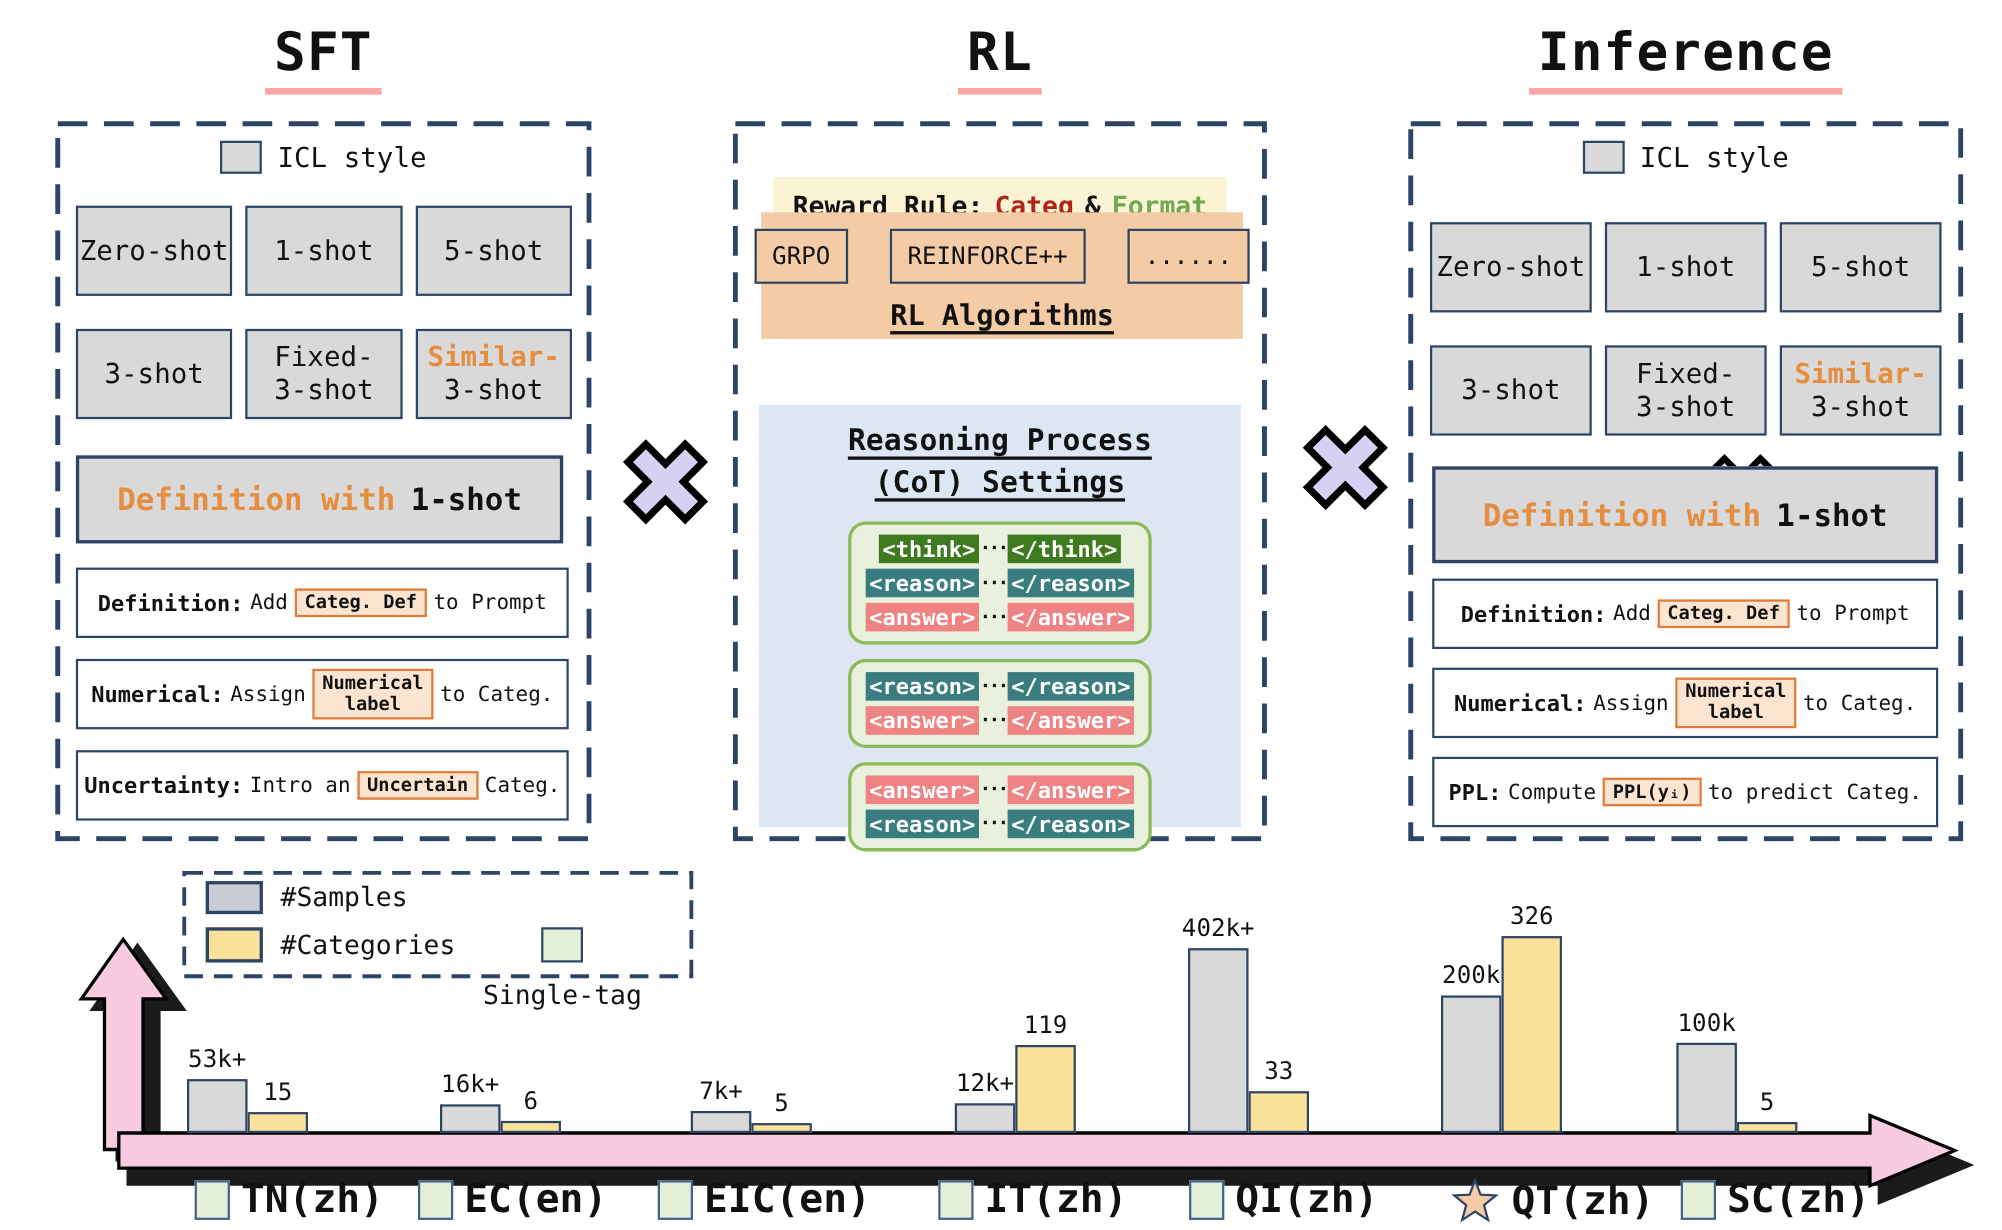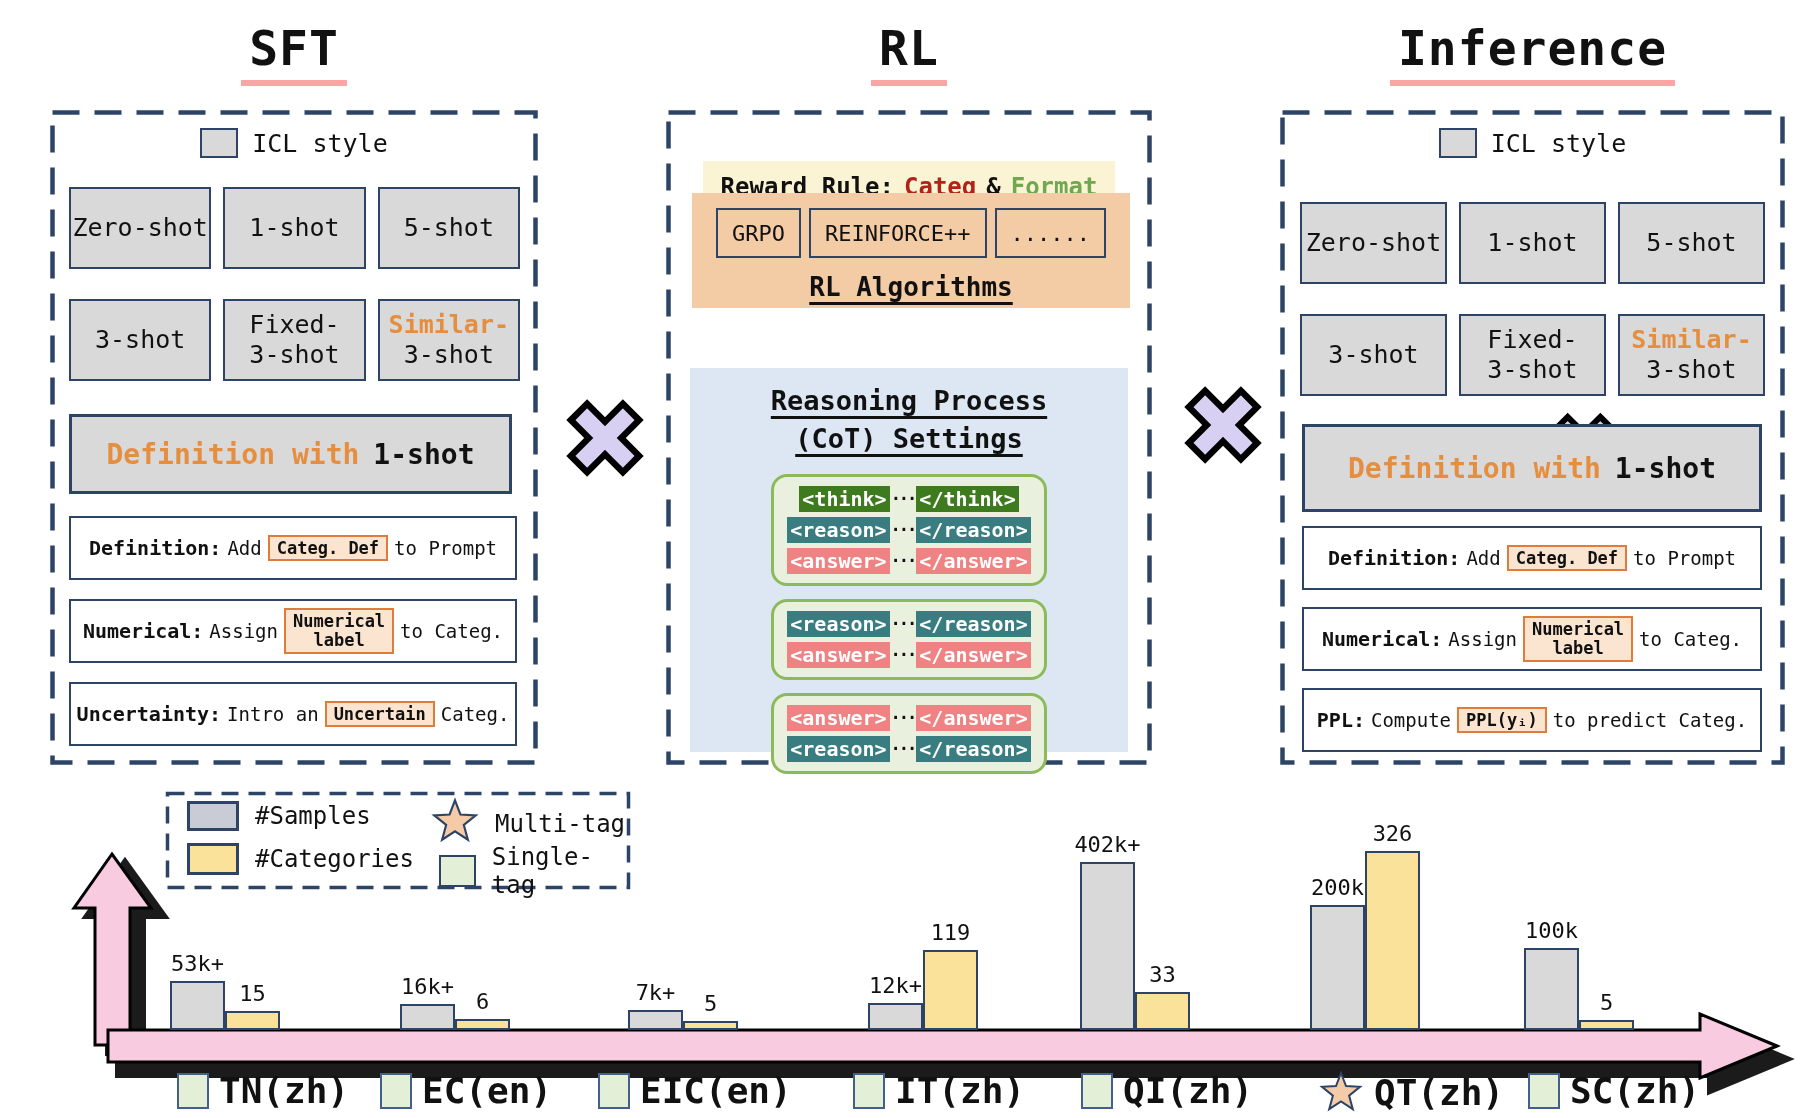--- a/index.html
+++ b/index.html
@@ -42,21 +42,21 @@
   .row-title{font-weight:bold;font-size:20px;}
   .chip{background:#FBE5D0;border:2.5px solid #E07B39;padding:2px 7px;font-size:17px;font-weight:bold;
         text-align:center;line-height:1.1;}
 
   .reward{position:absolute;left:37px;top:18px;width:412px;height:52px;background:#FAF3D4;display:flex;
           align-items:center;justify-content:center;gap:10px;font-size:24px;font-weight:bold;margin-top:33px;}
   .reward .red{color:#B02418;}
   .reward .green{color:#6FA84F;}
 
   .algos{position:absolute;left:26px;top:83px;width:438px;height:115px;background:#F3CBA5;}
-  .algo-items{position:absolute;top:15px;left:0;right:0;display:flex;justify-content:center;gap:8px;}
+  .algo-items{position:absolute;top:15px;left:0;right:0;display:flex;justify-content:center;gap:38px;}
   .algo-item{height:50px;background:#F3CBA5;border:2.5px solid #2E4466;display:flex;align-items:center;
              justify-content:center;font-size:22px;padding:0 14px;box-sizing:border-box;}
   .algo-caption{position:absolute;bottom:6px;left:0;right:0;text-align:center;font-size:26px;font-weight:bold;
                 text-decoration:underline;text-decoration-thickness:3px;text-underline-offset:6px;}
 
   .cotbox{position:absolute;left:24px;top:258px;width:438px;height:384px;background:#DCE7F3;}
   .cot-title{margin-top:14px;text-align:center;font-size:27px;font-weight:bold;line-height:1.4;}
   .cot-title div{text-decoration:underline;text-decoration-thickness:3px;text-underline-offset:6px;}
   #cot-groups{position:absolute;top:106px;left:0;right:0;display:flex;flex-direction:column;align-items:center;gap:13px;}
   .cot-group{width:276px;background:#E9F1DE;border:3.5px solid #8CBA5A;border-radius:16px;display:flex;
@@ -69,21 +69,21 @@
   #cross-rl{left:876px;top:296px;width:84px;height:84px;}
   #cross-1{left:559px;top:392px;width:92px;height:92px;}
   #cross-2{left:1177px;top:379px;width:92px;height:92px;}
 
   .legendbox{position:absolute;left:165px;top:791px;width:466px;height:99px;}
   .cl-item{position:absolute;display:flex;align-items:center;gap:16px;font-size:24px;}
   .cl-swatch{box-sizing:border-box;border:3px solid #2E4466;}
   #cl-samples{left:22px;top:10px;}   #cl-samples .cl-swatch{width:52px;height:30px;background:#C9CCD4;}
   #cl-categories{left:22px;top:52px;}#cl-categories .cl-swatch{width:52px;height:32px;background:#FBE29B;}
   #cl-multi{left:266px;top:6px;}
-  #cl-single{left:274px;top:52px;}   #cl-single .cl-swatch{width:38px;height:32px;background:#E3EFD7;border-width:2.5px;}
+  #cl-single{left:274px;top:52px;flex-direction:column;}   #cl-single .cl-swatch{width:38px;height:32px;background:#E3EFD7;border-width:2.5px;}
 
   #axis{position:absolute;left:55px;top:840px;width:1760px;height:260px;z-index:1;}
   #bars{position:absolute;left:0;top:0;width:100%;height:100%;z-index:2;pointer-events:none;}
   .bar{position:absolute;border:2.5px solid #2E4466;box-sizing:border-box;}
   .bar.samples{background:#D9D9D9;}
   .bar.cats{background:#FBE29B;}
   .bar-label{position:absolute;width:110px;text-align:center;font-size:22px;}
 
   #cats{position:absolute;left:0;top:0;width:100%;height:100%;z-index:2;}
   .cat-item{position:absolute;top:1070px;display:flex;align-items:center;gap:10px;font-size:36px;font-weight:bold;}
@@ -307,26 +307,20 @@
     <svg class="dash-rect" width="466" height="99">
         <rect x="2.5" y="2.5" width="461" height="94"></rect>
       </svg>
     <div class="cl-item" id="cl-samples">
       <span class="cl-swatch"></span>
       <span>#Samples</span>
     </div>
     <div class="cl-item" id="cl-categories">
       <span class="cl-swatch"></span>
       <span>#Categories</span>
-    </div>
-    <div class="cl-item" id="cl-multi">
-      <span id="legend-star"><svg viewBox="-22 -23 44 44" width="48" height="48">
-            <polygon points="0,-20 5,-6.9 19,-6.2 8.1,2.6 11.8,16.2 0,8.5 -11.8,16.2 -8.1,2.6 -19,-6.2 -5,-6.9" fill="#F5CBA7" stroke="#2E4466" stroke-width="2"></polygon>
-          </svg></span>
-      <span>Multi-tag</span>
     </div>
     <div class="cl-item" id="cl-single">
       <span class="cl-swatch"></span>
       <span>Single-tag</span>
     </div>
   </div>
 
   <svg id="axis" viewBox="0 0 1760 260">
       <g transform="translate(13,8)">
         <polygon points="40,205 40,68 19,68 57,14 96,68 75,68 75,205" fill="#1b1b1b" stroke="#1b1b1b" stroke-width="6"></polygon>

